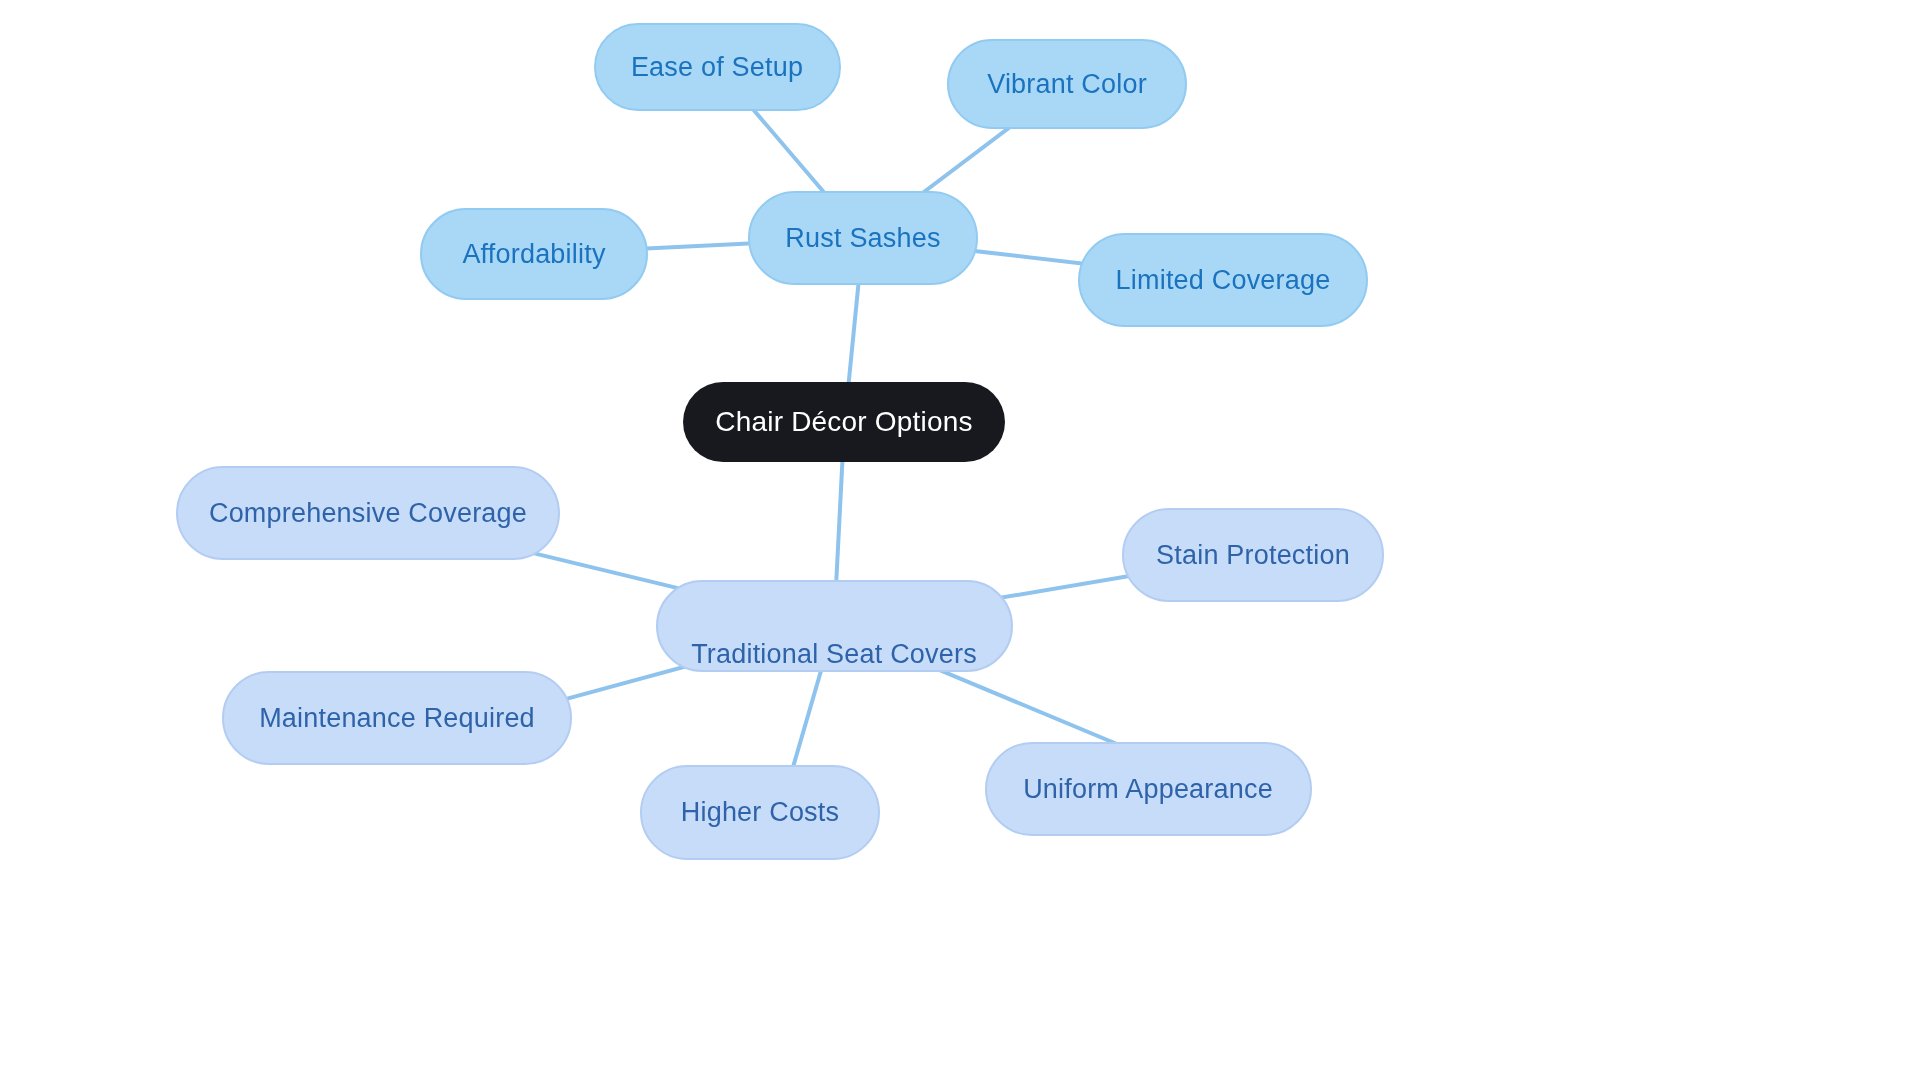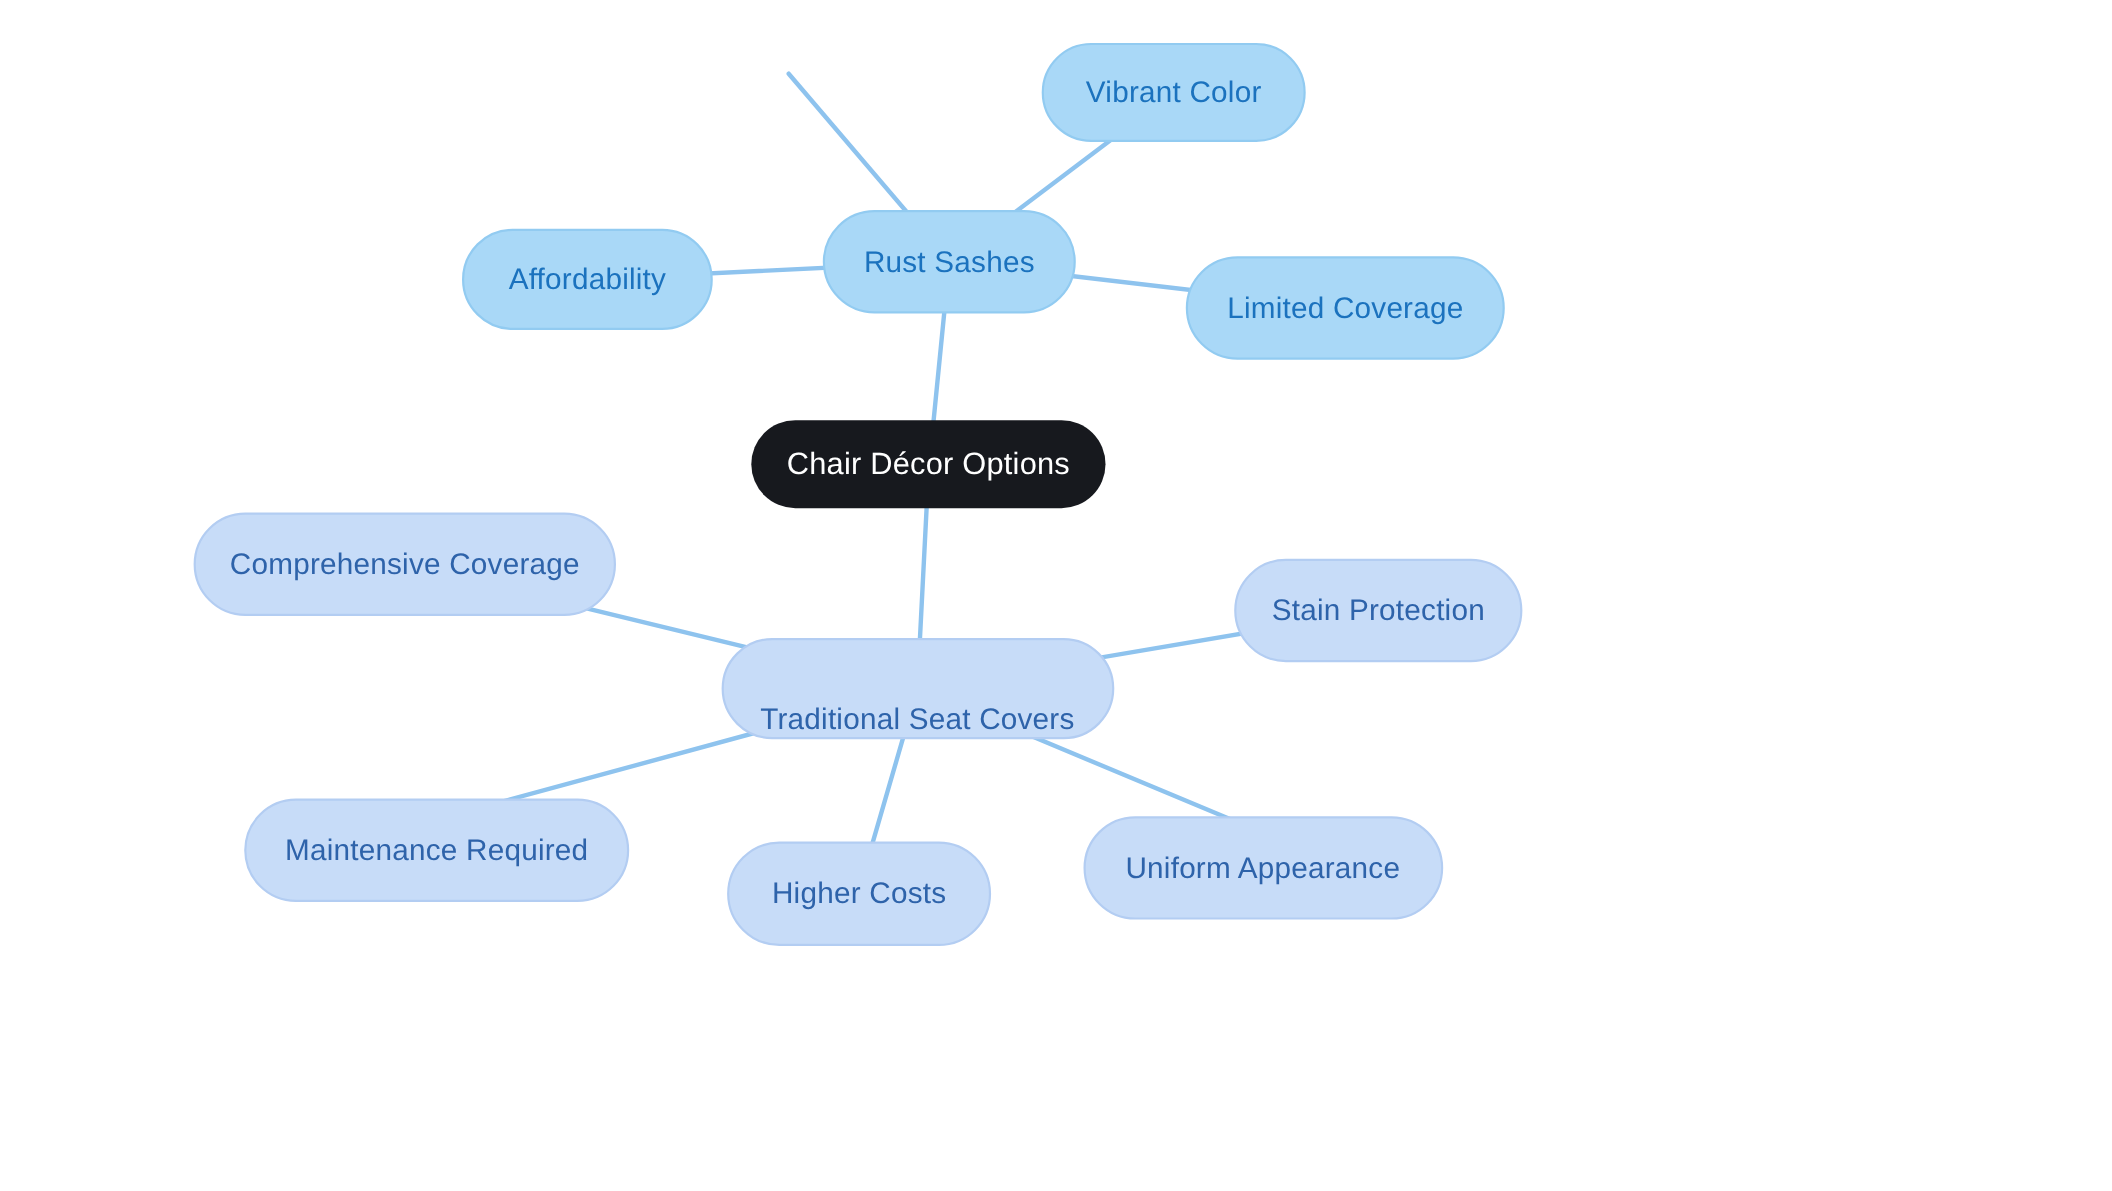--- a/index.html
+++ b/index.html
@@ -76,20 +76,23 @@
     </svg>
 
   <div class="node style-root" style="left: 683px; top: 382px; width: 322px; height: 80px;">
     <span>Chair Décor Options</span>
   </div>
 
   <div class="node style-branch1" style="left: 748px; top: 191px; width: 230px; height: 94px;">
     <span>Rust Sashes</span>
   </div>
 
+  <div class="node style-branch1" style="left: 593.5px; top: 23px; width: 247px; height: 88px;">
+    <span>Ease of Setup</span>
+  </div>
 
   <div class="node style-branch1" style="left: 947px; top: 39px; width: 240px; height: 90px;">
     <span>Vibrant Color</span>
   </div>
 
   <div class="node style-branch1" style="left: 420px; top: 208px; width: 228px; height: 92px;">
     <span>Affordability</span>
   </div>
 
   <div class="node style-branch1" style="left: 1078px; top: 233px; width: 290px; height: 94px;">
@@ -101,25 +104,25 @@
   </div>
 
   <div class="node style-branch2" style="left: 176px; top: 466px; width: 384px; height: 94px;">
     <span>Comprehensive Coverage</span>
   </div>
 
   <div class="node style-branch2" style="left: 1122px; top: 508px; width: 262px; height: 94px;">
     <span>Stain Protection</span>
   </div>
 
-  <div class="node style-branch2" style="left: 222px; top: 726px; width: 350px; height: 94px;">
+  <div class="node style-branch2" style="left: 222px; top: 671px; width: 350px; height: 94px;">
     <span>Maintenance Required</span>
   </div>
 
-  <div class="node style-branch2" style="left: 661px; top: 764.5px; width: 240px; height: 95px;">
+  <div class="node style-branch2" style="left: 640px; top: 764.5px; width: 240px; height: 95px;">
     <span>Higher Costs</span>
   </div>
 
   <div class="node style-branch2" style="left: 984.5px; top: 710px; width: 327px; height: 94px; margin-top: 32px;">
     <span>Uniform Appearance</span>
   </div>
 
 </div>
 
 </body></html>

